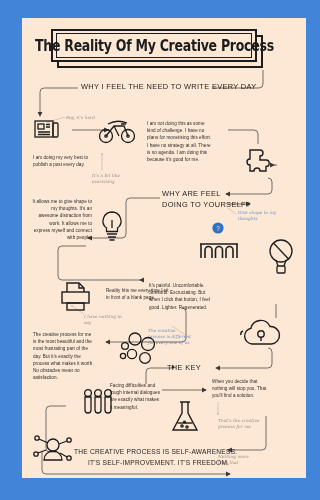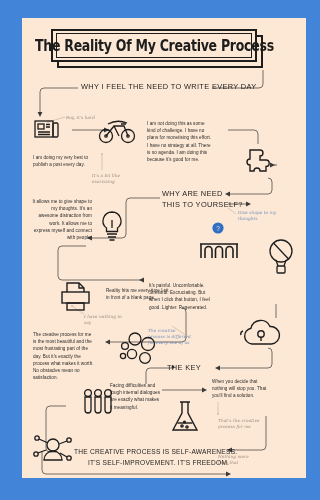--- a/index.html
+++ b/index.html
@@ -106,22 +106,22 @@
       <polygon points="83,324 88,321.6 88,326.4"></polygon>
       <polygon points="193,350 198,347.6 198,352.4"></polygon>
       <polygon points="185,372 180,369.6 180,374.4"></polygon>
       <polygon points="209,456 204,453.6 204,458.4"></polygon>
       <polygon points="205,432 210,429.6 210,434.4"></polygon>
       <polygon points="203,176 208,173.6 208,178.4"></polygon>
     </g>
   </svg>
 
   <div class="head" style="left:59px;top:64px;">WHY I FEEL THE NEED TO WRITE EVERY DAY</div>
-  <div class="head" style="left:140px;top:171px;">WHY ARE NEED</div>
-  <div class="head" style="left:140px;top:182px;">THIS TO YOURSELF?</div>
+  <div class="head" style="left:140px;top:171px;">WHY ARE FEEL</div>
+  <div class="head" style="left:140px;top:182px;">DOING TO YOURSELF?</div>
   <div class="head" style="left:145px;top:345px;">THE KEY</div>
   <svg class="layer" viewBox="0 0 272 460">
     <circle cx="151" cy="349" r="1.4" fill="#2b2b2b"></circle>
   </svg>
 
   <div class="blk" style="left:11px;top:136px;width:58px;">I am doing my very best to publish a post every day.</div>
   <div class="blk" style="left:125px;top:102px;width:66px;">I am not doing this as some kind of challenge. I have no plans for monetising this effort. I have no strategy at all. There is no agenda. I am doing this because it's good for me.</div>
   <div class="blk" style="left:10px;top:180px;width:60px;text-align:right;">It allows me to give shape to my thoughts. It's an awesome distraction from work. It allows me to express myself and connect with people.</div>
   <div class="blk" style="left:127px;top:264px;width:68px;">It's painful. Uncomfortable. Stressful. Excruciating. But when I click that button, I feel good. Lighter. Regenerated.</div>
   <div class="blk" style="left:84px;top:269px;width:65px;">Reality hits me every time I sit in front of a blank page.</div>

